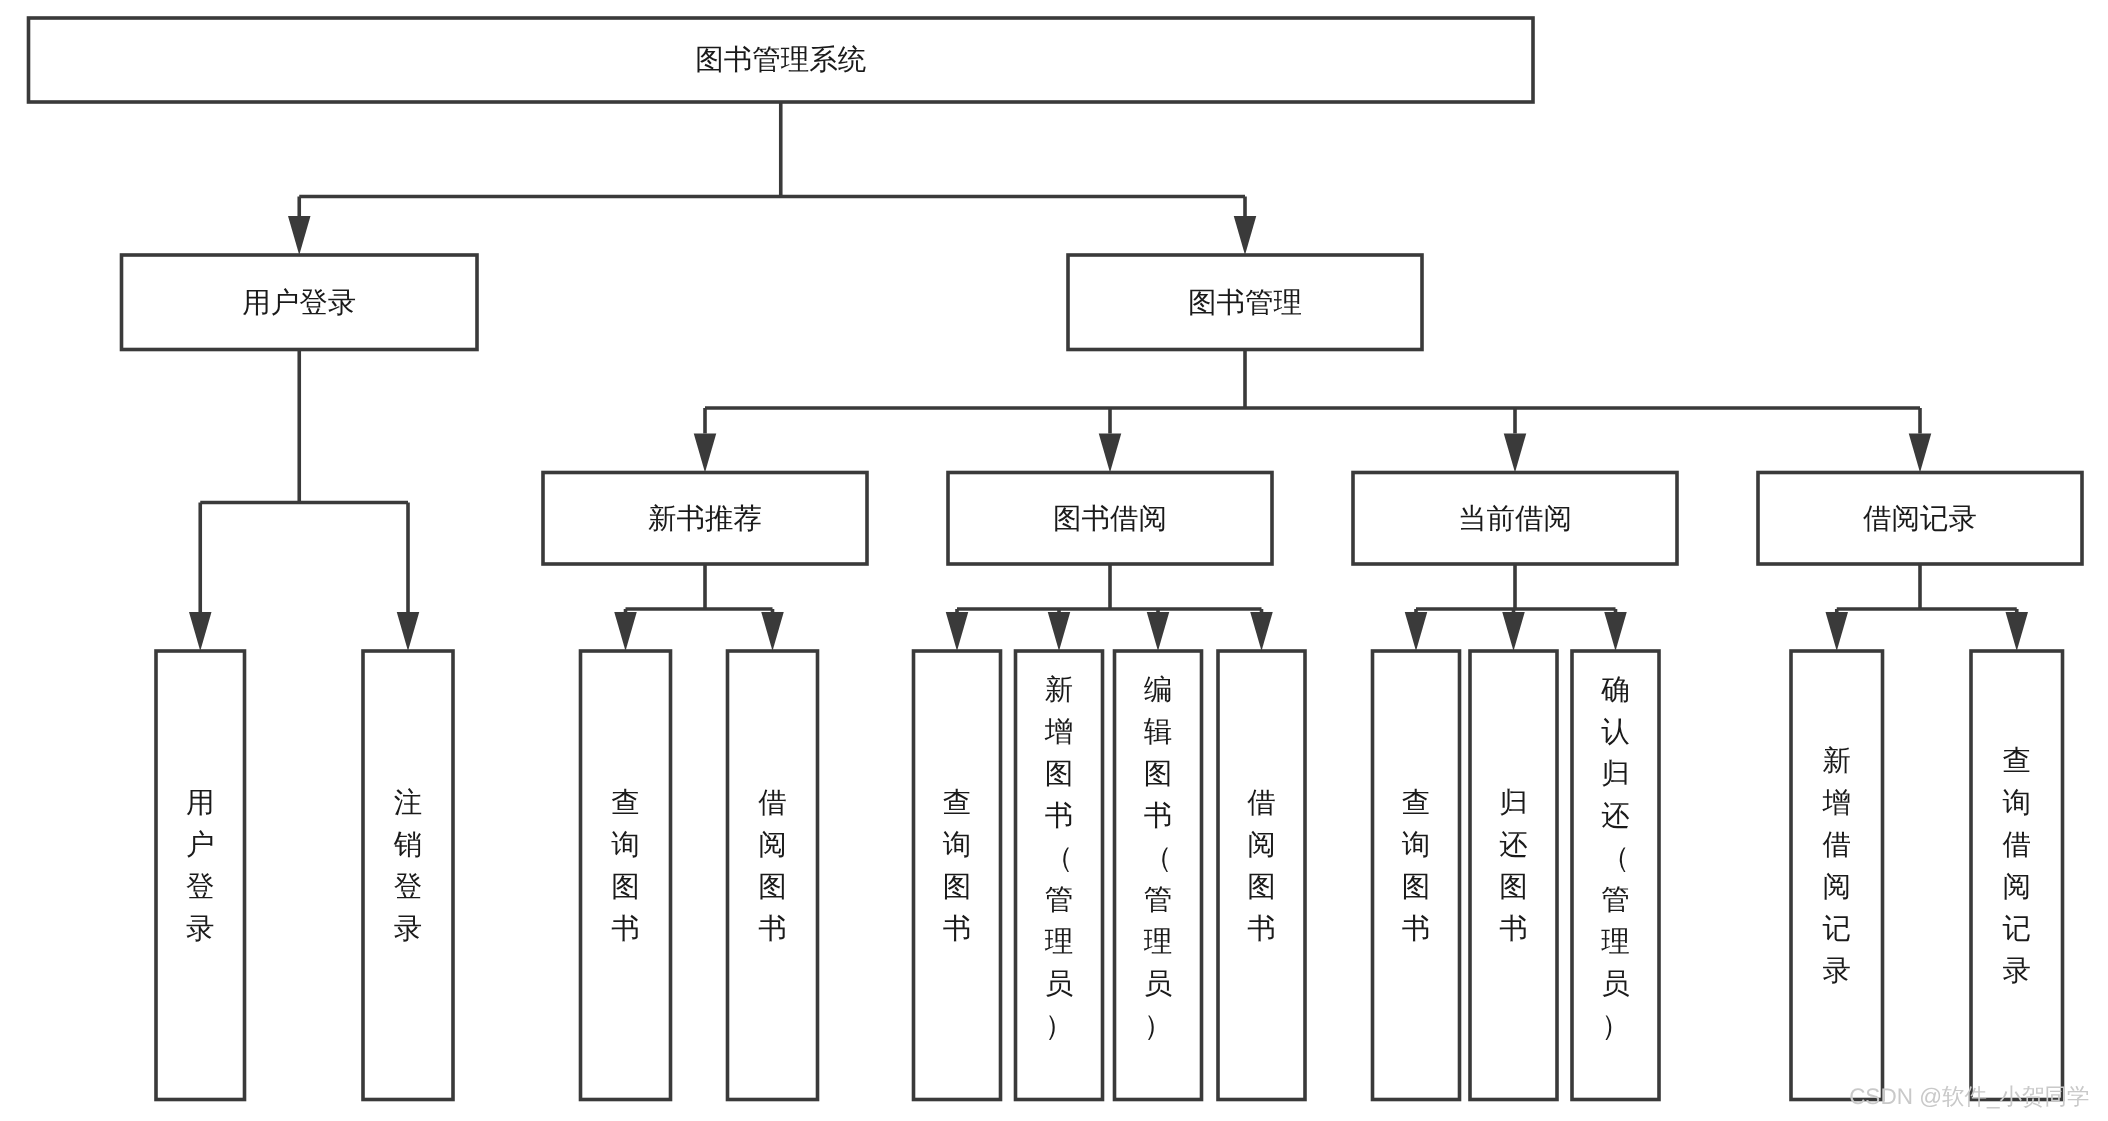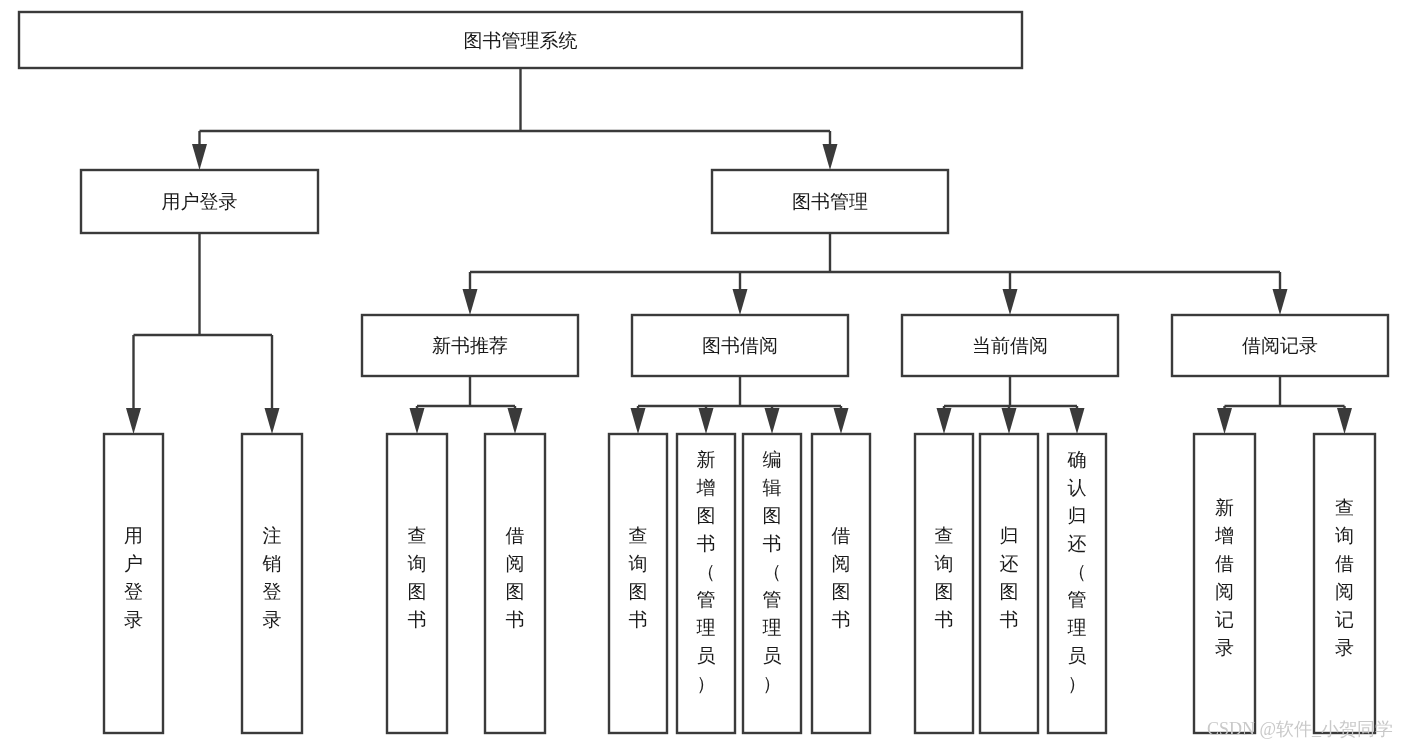--- a/index.html
+++ b/index.html
@@ -45,22 +45,22 @@
     stroke-linecap: butt;
   }
   .edge-arrow {
     fill: #3a3a3a;
     stroke: none;
   }
   .watermark-text {
     position: absolute;
     right: 12px;
     bottom: 6px;
-    font-family: Liberation Serif, serif;
-    font-size: 18px;
+    font-family: Liberation Sans, sans-serif;
+    font-size: 15px;
     color: #c9c9c9;
     white-space: nowrap;
     user-select: none;
   }
 </style>
 </head>
 <body>
 
 <div id="diagram-root">
   <svg id="diagram-svg" width="1405" height="747" viewBox="0 0 1405 747" xmlns="http://www.w3.org/2000/svg">

